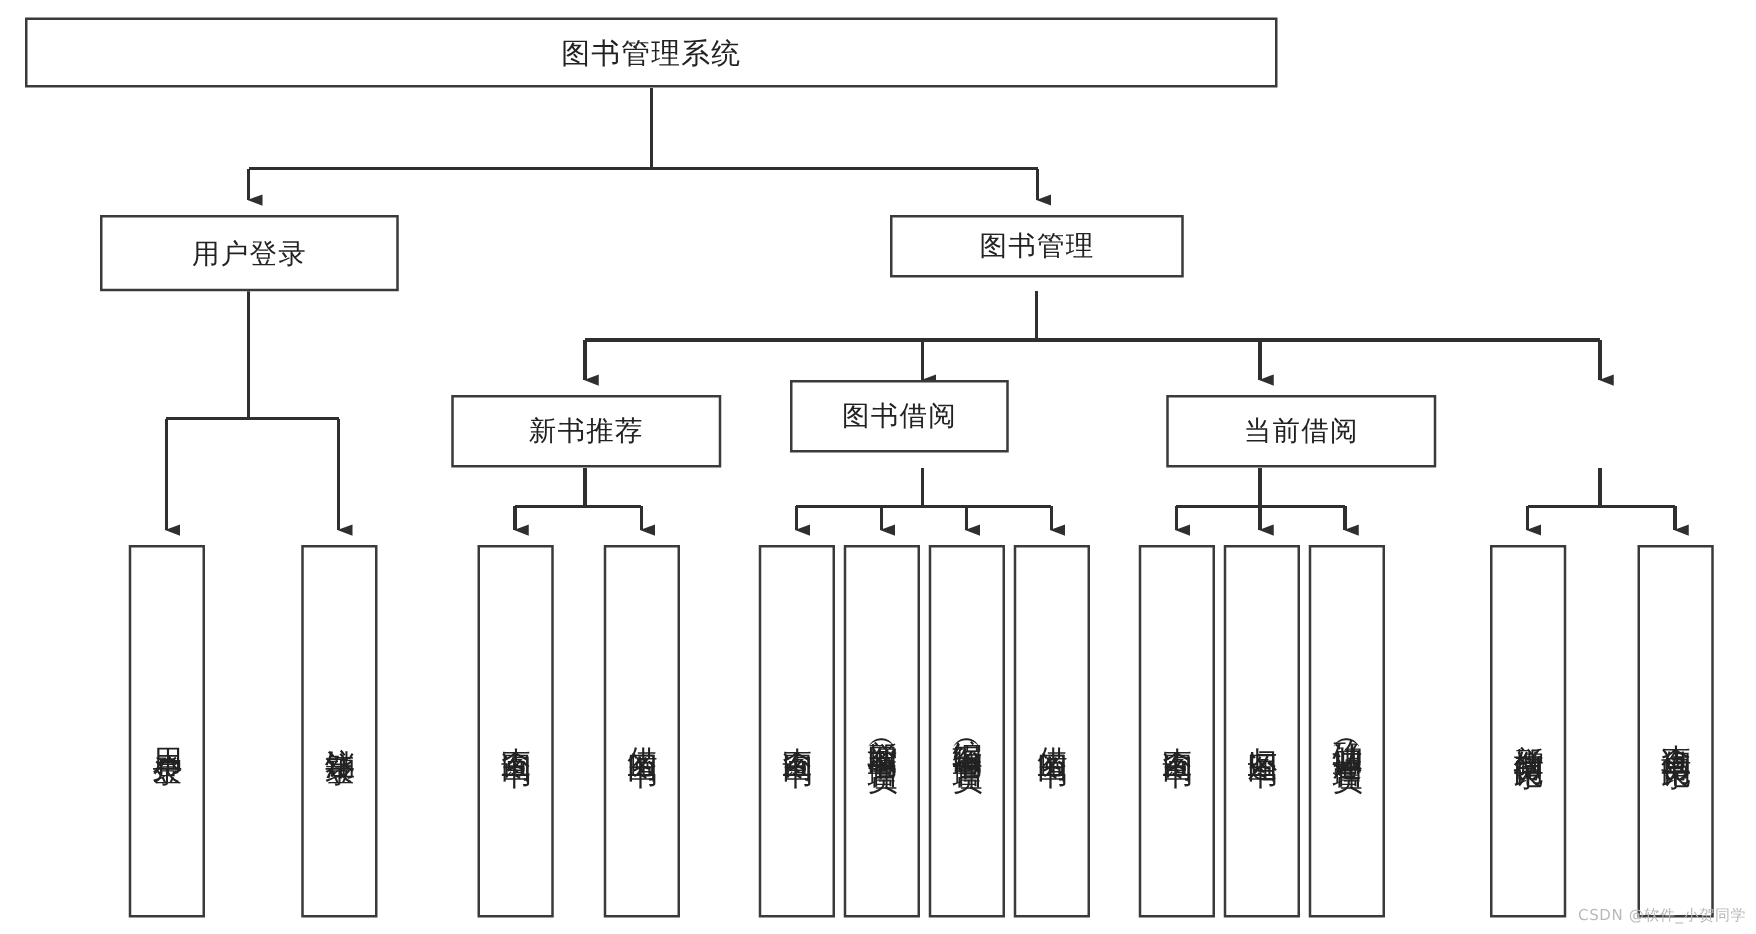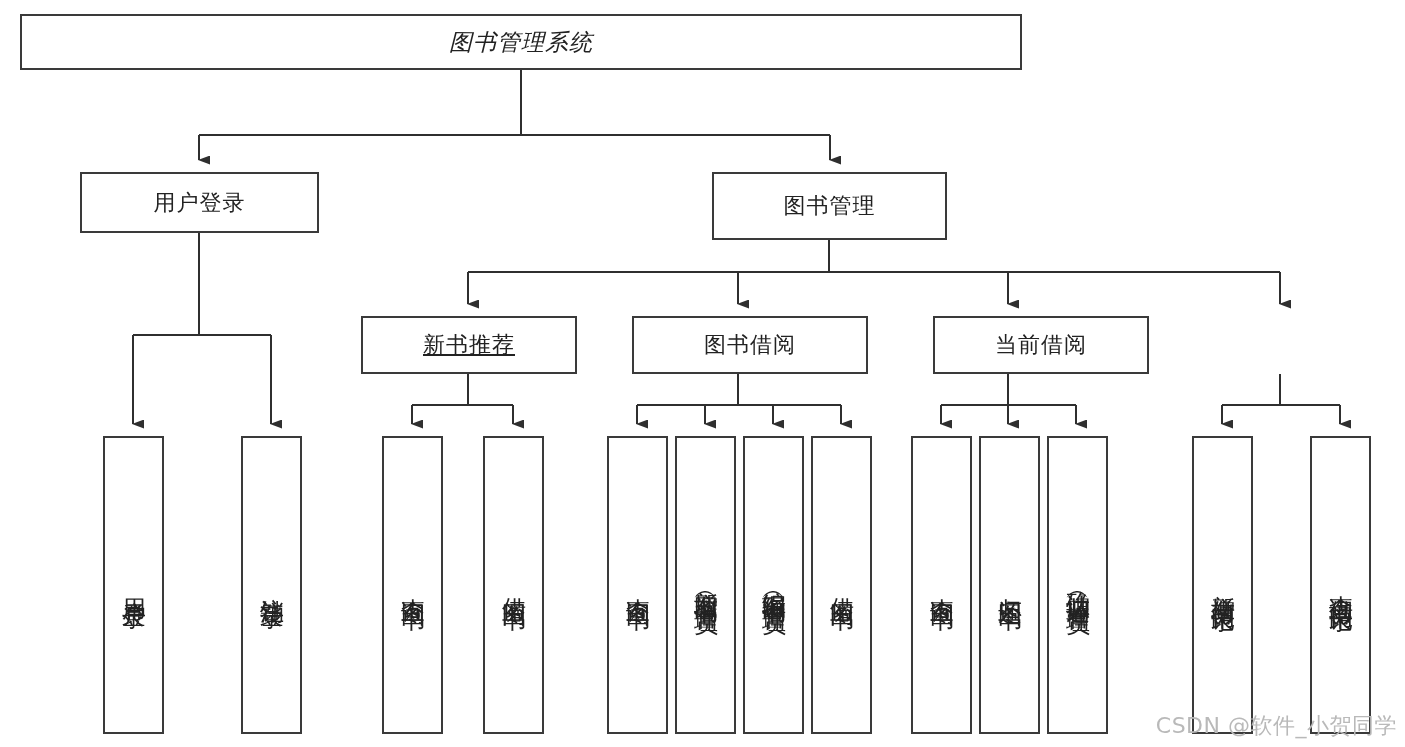--- a/index.html
+++ b/index.html
@@ -38,21 +38,20 @@
   }
   .node-label {
     display: block;
     text-align: center;
     letter-spacing: 1px;
     white-space: nowrap;
   }
   
   .node.root {
     font-size: 23px;
-    font-style: italic;
   }
   
   .node.branch {
     font-size: 22px;
   }
   
   .node.leaf {
     align-items: center;
     justify-content: center;
     padding: 6px 0;
@@ -63,21 +62,21 @@
     font-size: 24px;
     line-height: 1.05;
     letter-spacing: 3px;
     white-space: normal;
     max-height: 100%;
   }
   #watermark {
     position: absolute;
     right: 8px;
     bottom: 6px;
-    font-size: 22px;
+    font-size: 12px;
     color: #b9b9b9;
     letter-spacing: 0.5px;
     white-space: nowrap;
     user-select: none;
   }
 </style>
 </head>
 <body>
 
 <div id="diagram-canvas">
@@ -133,29 +132,29 @@
   </svg>
 
   <div class="node root" style="left:20px; top:14px; width:1002px; height:56px;">
     <span class="node-label">图书管理系统</span>
   </div>
 
   <div class="node branch" style="left:80px; top:172px; width:239px; height:61px;">
     <span class="node-label">用户登录</span>
   </div>
 
-  <div class="node branch" style="left:712px; top:172px; width:235px; height:68px;">
+  <div class="node branch" style="left:712px; top:172px; width:235px; height:50px;">
     <span class="node-label">图书管理</span>
   </div>
 
-  <div class="node branch" style="left:361px; top:316px; width:216px; height:58px;text-decoration:underline;">
+  <div class="node branch" style="left:361px; top:316px; width:216px; height:58px;">
     <span class="node-label">新书推荐</span>
   </div>
 
-  <div class="node branch" style="left:632px; top:316px; width:236px; height:58px;">
+  <div class="node branch" style="left:632px; top:304px; width:175px; height:58px;">
     <span class="node-label">图书借阅</span>
   </div>
 
   <div class="node branch" style="left:901px; top:316px; width:216px; height:58px;margin-left:32px;">
     <span class="node-label">当前借阅</span>
   </div>
 
 
   <div class="node leaf" style="left:103px; top:436px; width:61px; height:298px;">
     <span class="node-label">用户登录</span>

